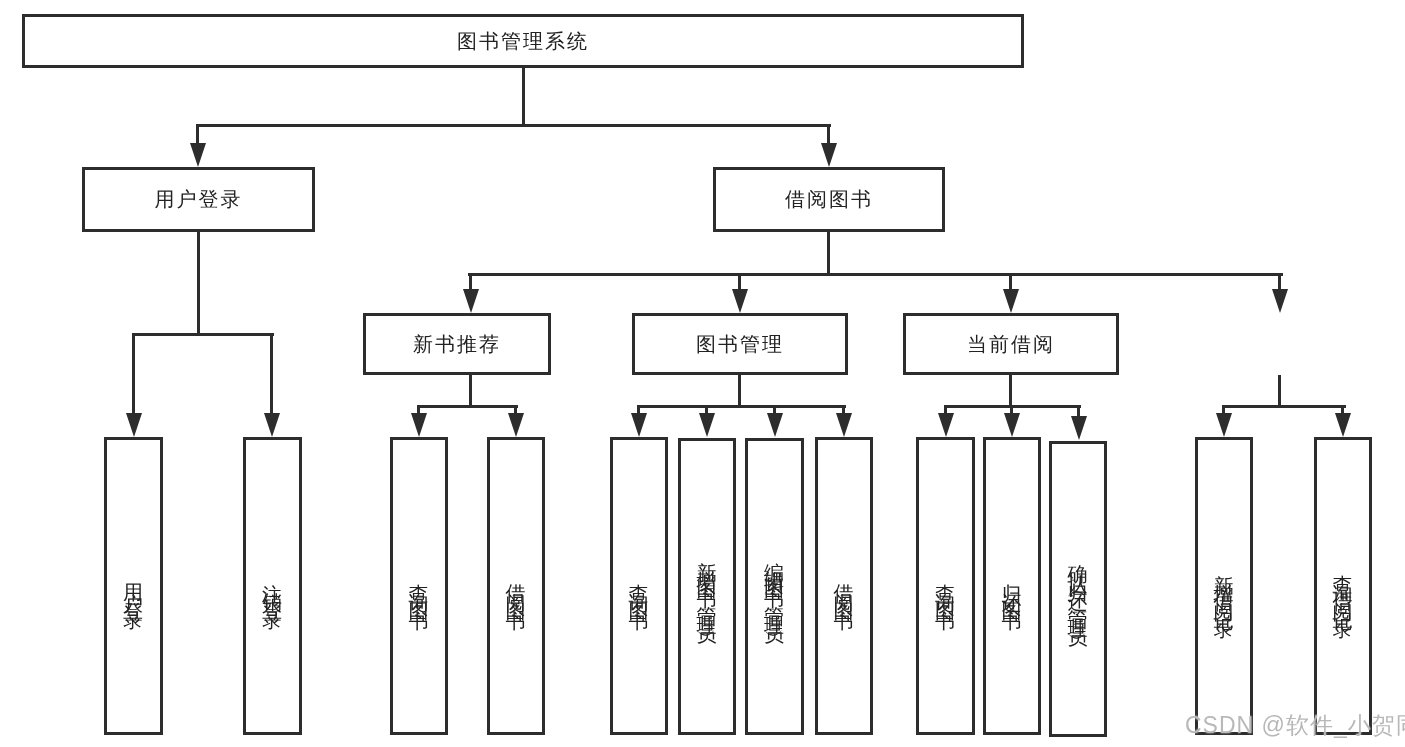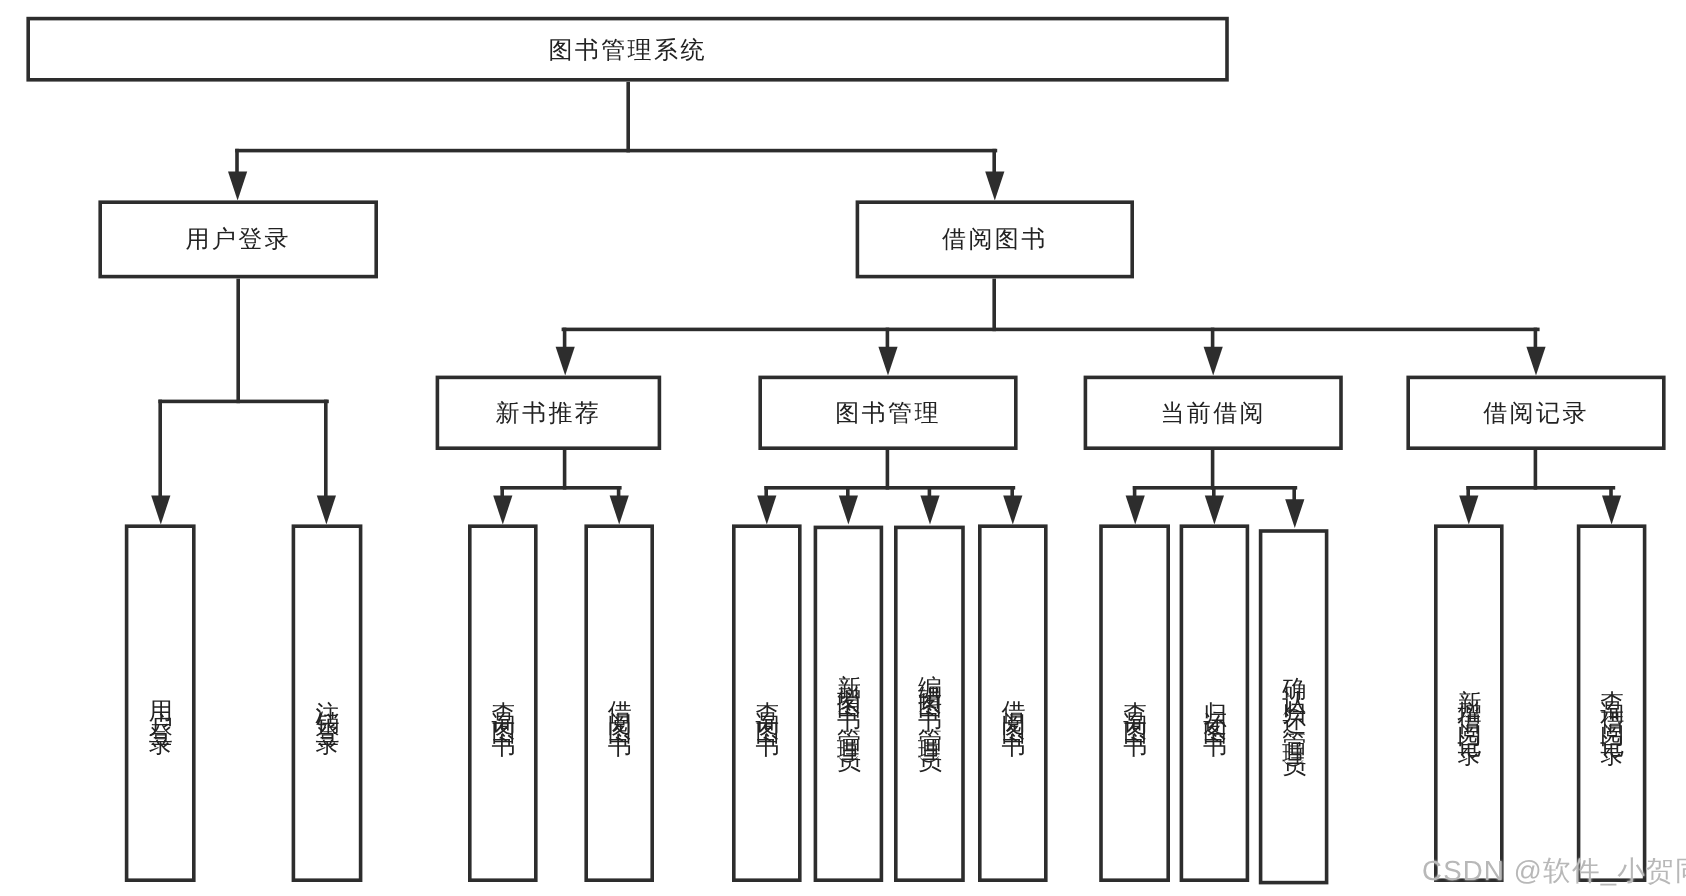--- a/index.html
+++ b/index.html
@@ -101,23 +101,20 @@
 
   <div class="box" style="left:363px;top:313px;width:188px;height:62px;">
     <span>新书推荐</span>
   </div>
   <div class="box" style="left:632px;top:313px;width:216px;height:62px;">
     <span>图书管理</span>
   </div>
   <div class="box" style="left:903px;top:313px;width:216px;height:62px;">
     <span>当前借阅</span>
   </div>
-  <div class="box" style="left:1172px;top:313px;width:216px;height:62px;">
-    <span>借阅记录</span>
-  </div>
 
   <div class="vline" style="left:469px;top:375px;height:33px;"></div>
   <div class="hline" style="left:417px;top:405px;width:101px;"></div>
   <div class="vline" style="left:417px;top:405px;height:14px;"></div>
   <div class="arrow" style="left:411px;top:413px;"></div>
   <div class="vline" style="left:514px;top:405px;height:14px;"></div>
   <div class="arrow" style="left:508px;top:413px;"></div>
 
   <div class="vline" style="left:738px;top:375px;height:33px;"></div>
   <div class="hline" style="left:637px;top:405px;width:209px;"></div>

